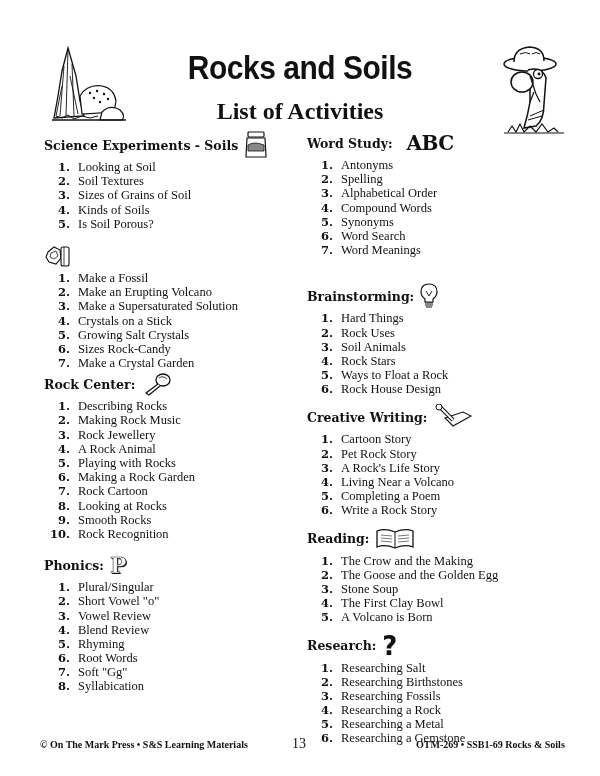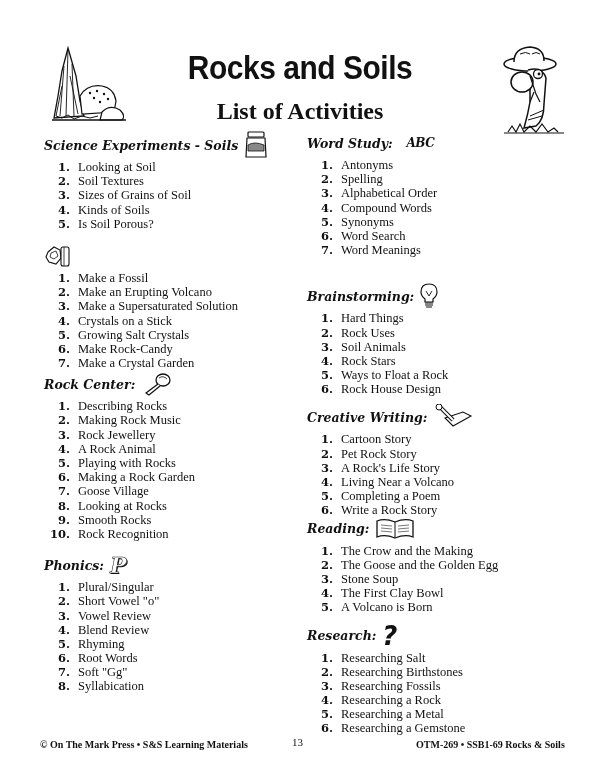--- a/index.html
+++ b/index.html
@@ -12,35 +12,35 @@
   }
   .subtitle {
     position: absolute; left: 0; width: 600px; top: 90px; text-align: center;
     font-family: "Liberation Serif", serif; font-weight: bold; font-size: 24px; color: #111;
   }
   .art { position: absolute; }
   .col { position: absolute; font-family: "Liberation Serif", serif; }
   .section { position: relative; }
   .sec-head {
     font-family: "DejaVu Serif", serif; font-weight: bold; font-size: 12.5px;
-    display: flex; align-items: center; gap: 6px; height: 22px; color: #111; font-style: italic;
+    display: flex; align-items: center; gap: 6px; height: 22px; color: #111;
   }
   .sec-head .hicon { display: inline-flex; align-items: center; }
   ol { list-style: none; margin: 4px 0 0 0; padding: 0; }
   li { display: flex; font-size: 12.5px; line-height: 14.2px; height: 14.2px; color: #111; }
   .num {
     width: 34px; text-align: right; padding-right: 8px; box-sizing: border-box;
     font-family: "DejaVu Serif", serif; font-weight: bold; font-size: 11.5px;
   }
   .txt { white-space: nowrap; }
   .footer {
     position: absolute; top: 719px; font-family: "Liberation Serif", serif; font-size: 10px;
     font-weight: bold; color: #111; margin-top: 12px;
   }
-  .footer.pg { font-weight: normal; font-size: 11px; top: 716px; }
+  .footer.pg { font-weight: normal; font-size: 14px; top: 716px; }
 </style>
 </head>
 <body>
 
 <div class="page">
 
   <div class="art" style="left:42px; top:38px;">
     <svg width="85" height="78" viewBox="0 0 85 78">
       <path d="M26 2 L34 30 L38 55 L42 70 L12 72 L16 50 L20 25 Z" fill="#fff" stroke="#111" stroke-width="1.3"></path>
       <path d="M26 4 L24 70 M22 20 L18 70 M30 18 L32 70 M28 30 L36 68 M20 40 L14 70" stroke="#111" stroke-width="0.9"></path>
@@ -140,21 +140,21 @@
         <li>
             <span class="num">4.</span>
             <span class="txt">Crystals on a Stick</span>
           </li>
         <li>
             <span class="num">5.</span>
             <span class="txt">Growing Salt Crystals</span>
           </li>
         <li>
             <span class="num">6.</span>
-            <span class="txt">Make Rock-Candy</span>
+            <span class="txt">Sizes Rock-Candy</span>
           </li>
         <li>
             <span class="num">7.</span>
             <span class="txt">Make a Crystal Garden</span>
           </li>
       </ol>
     </div>
 
     <div class="section" style="margin-top:3px;">
       <div class="sec-head">
@@ -187,21 +187,21 @@
         <li>
             <span class="num">5.</span>
             <span class="txt">Playing with Rocks</span>
           </li>
         <li>
             <span class="num">6.</span>
             <span class="txt">Making a Rock Garden</span>
           </li>
         <li>
             <span class="num">7.</span>
-            <span class="txt">Goose Village</span>
+            <span class="txt">Rock Cartoon</span>
           </li>
         <li>
             <span class="num">8.</span>
             <span class="txt">Looking at Rocks</span>
           </li>
         <li>
             <span class="num">9.</span>
             <span class="txt">Smooth Rocks</span>
           </li>
         <li>
@@ -253,21 +253,21 @@
           </li>
       </ol>
     </div>
   </div>
 
   <div class="col" style="left:307px; top:124px; width:270px;">
 
     <div class="section">
       <div class="sec-head">
         <span>Word Study:</span>
-        <span class="hicon" style="font-family:'DejaVu Serif',serif;font-weight:bold;font-size:12px;margin-left:8px;letter-spacing:-0.5px;">
+        <span class="hicon" style="font-family:'DejaVu Serif',serif;font-weight:bold;font-size:20px;margin-left:8px;letter-spacing:-0.5px;">
           <span>ABC</span>
         </span>
       </div>
       <ol>
         <li>
             <span class="num">1.</span>
             <span class="txt">Antonyms</span>
           </li>
         <li>
             <span class="num">2.</span>
@@ -368,21 +368,21 @@
             <span class="num">5.</span>
             <span class="txt">Completing a Poem</span>
           </li>
         <li>
             <span class="num">6.</span>
             <span class="txt">Write a Rock Story</span>
           </li>
       </ol>
     </div>
 
-    <div class="section" style="margin-top:0;">
+    <div class="section" style="margin-top:10px;">
       <div class="sec-head">
         <span>Reading:</span>
         <span class="hicon">
           <svg width="40" height="24" viewBox="0 0 40 24">
             <path d="M2 4 Q10 1 20 5 Q30 1 38 4 L38 20 Q30 17 20 21 Q10 17 2 20 Z" fill="#fff" stroke="#111" stroke-width="1.3"></path>
             <path d="M20 5 L20 21" stroke="#111" stroke-width="1"></path>
             <path d="M6 8 L17 9 M6 11 L17 12 M6 14 L17 15 M23 9 L34 8 M23 12 L34 11 M23 15 L34 14" stroke="#555" stroke-width="0.8"></path>
           </svg>
         </span>
       </div>

